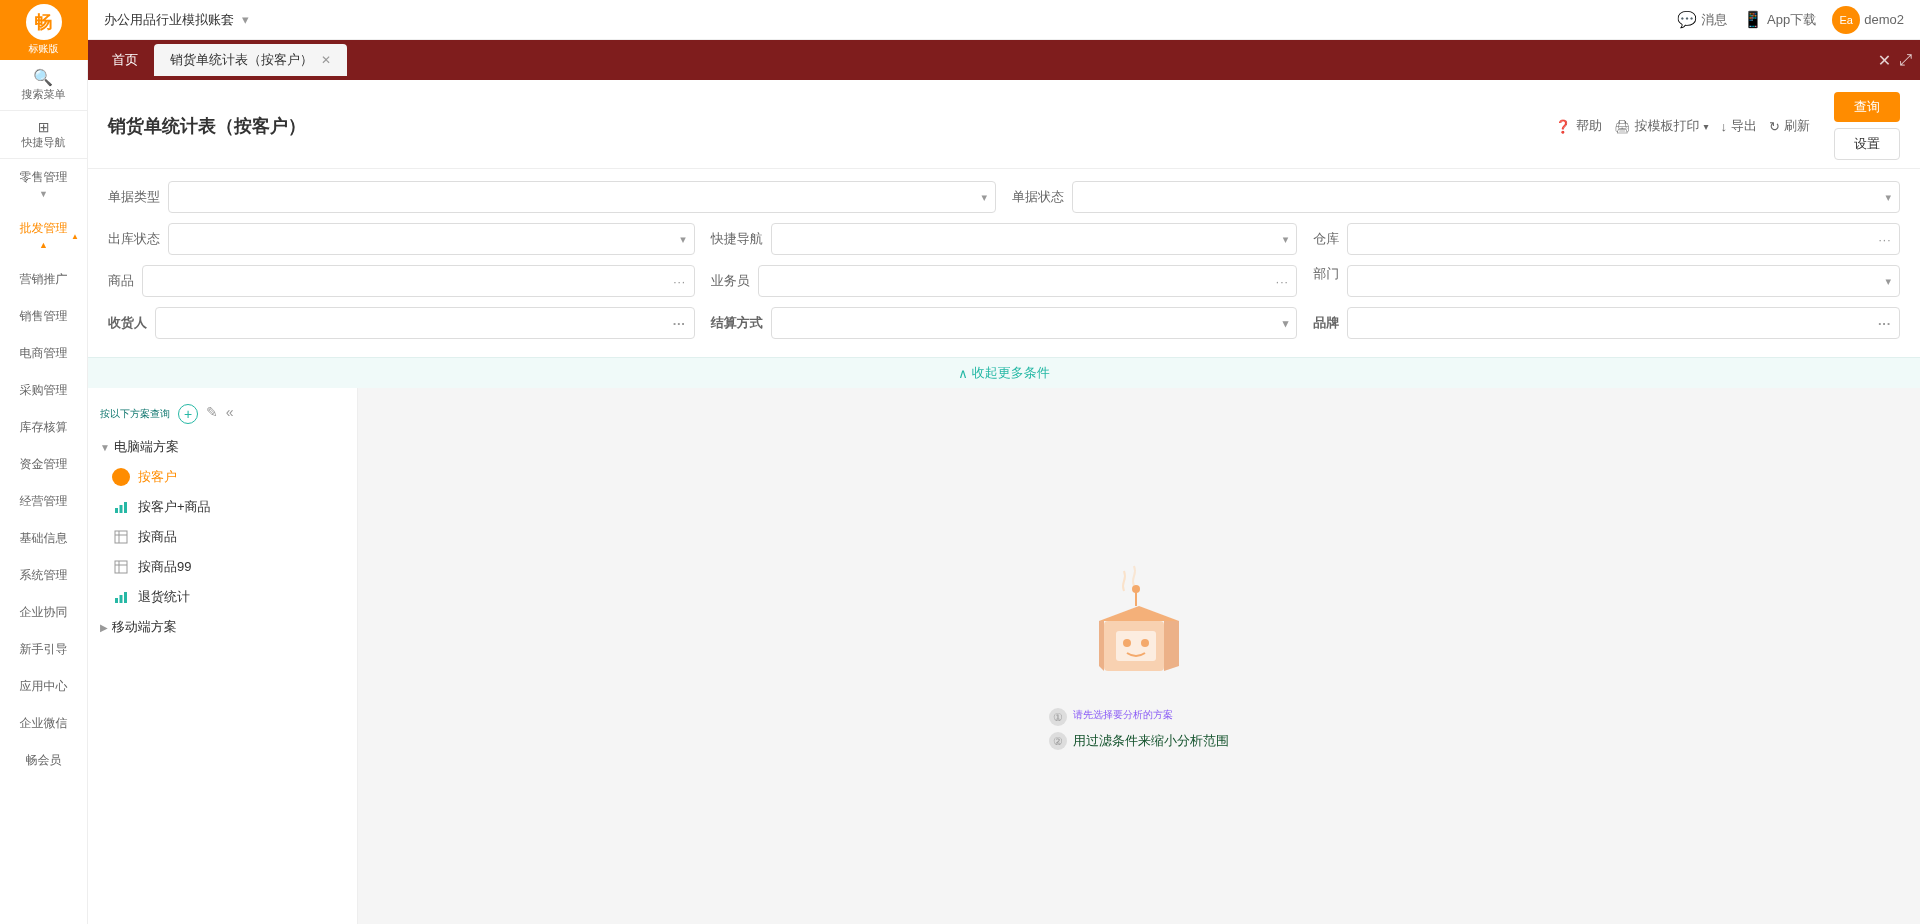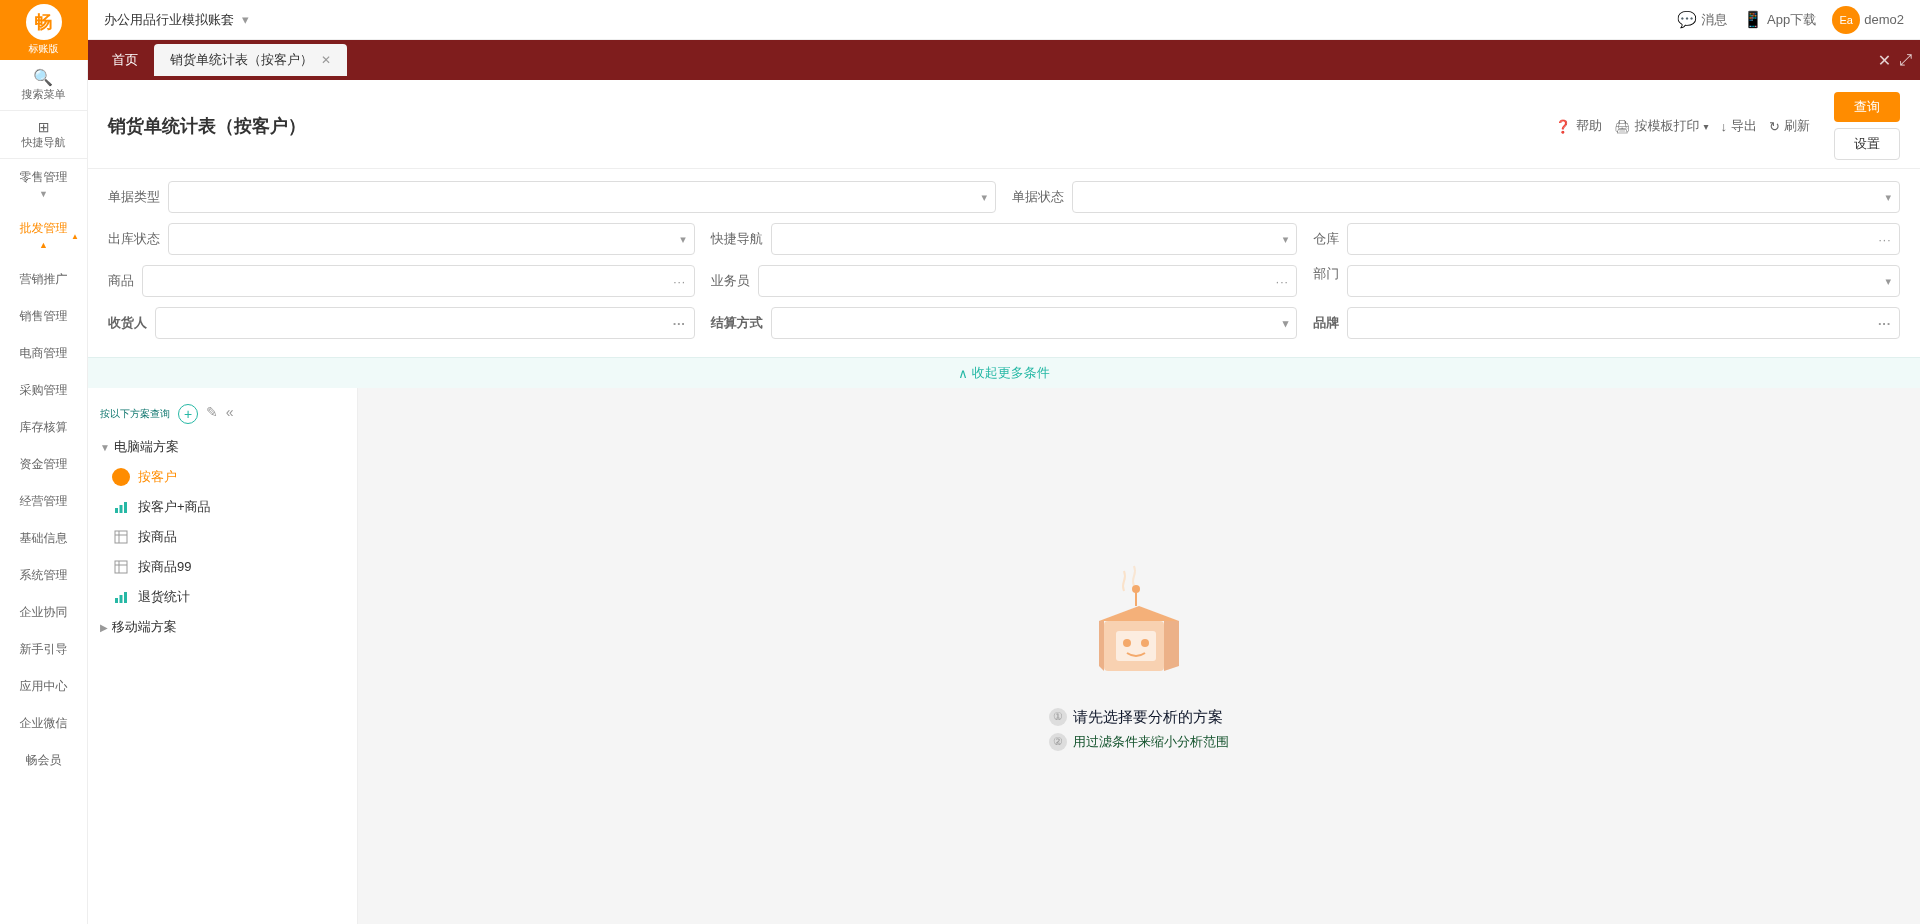--- a/index.html
+++ b/index.html
@@ -403,21 +403,21 @@
               <circle cx="62" cy="28" r="4" fill="#f4a96b"></circle>
 
               <path d="M50,30 Q48,25 50,20 Q52,15 50,10" stroke="#ffd0a0" stroke-width="2" fill="none" opacity="0.5"></path>
               <path d="M60,25 Q58,20 60,15 Q62,10 60,5" stroke="#ffd0a0" stroke-width="2" fill="none" opacity="0.4"></path>
             </svg>
           </div>
 
           <ul class="hint-list">
             <li>
               <div class="hint-num">①</div>
-              <span style="color:#0f172a; font-size:15px;">请先选择要分析的方案</span>
+              <span style="color:#8b5cf6; font-size:10px;">请先选择要分析的方案</span>
             </li>
             <li>
               <div class="hint-num">②</div>
               <span style="color:#14532d; font-size:13px;">用过滤条件来缩小分析范围</span>
             </li>
           </ul>
         </div>
       </div>
     </div>
   </div>

